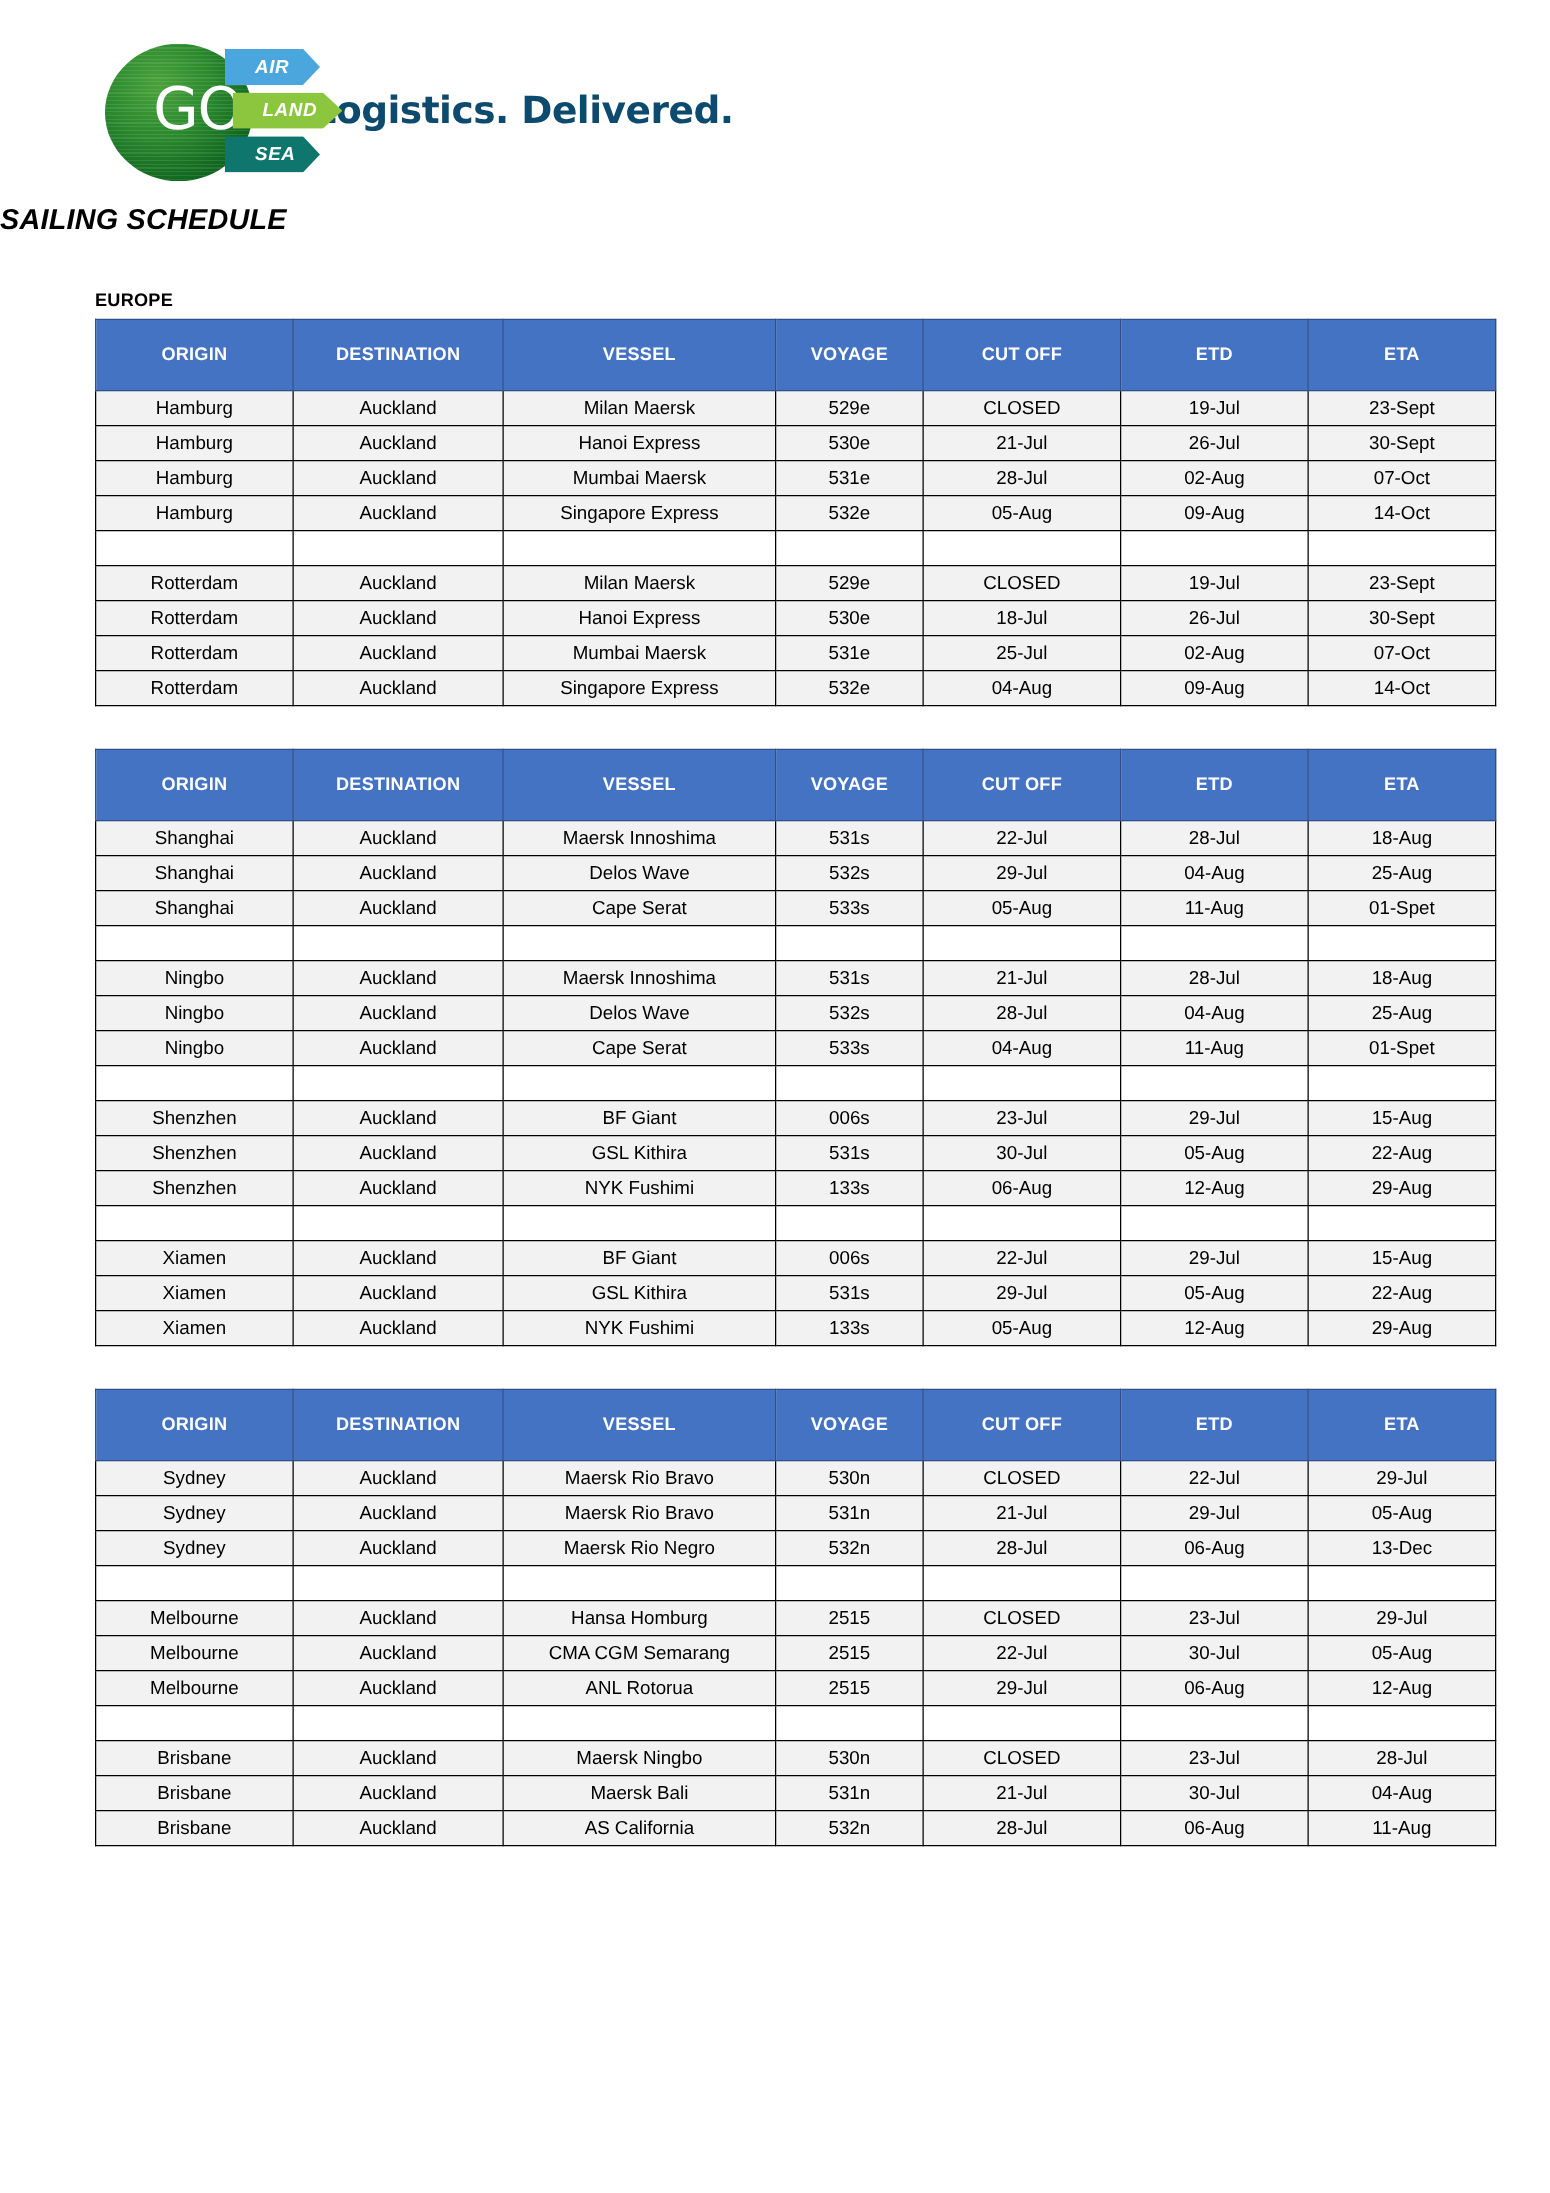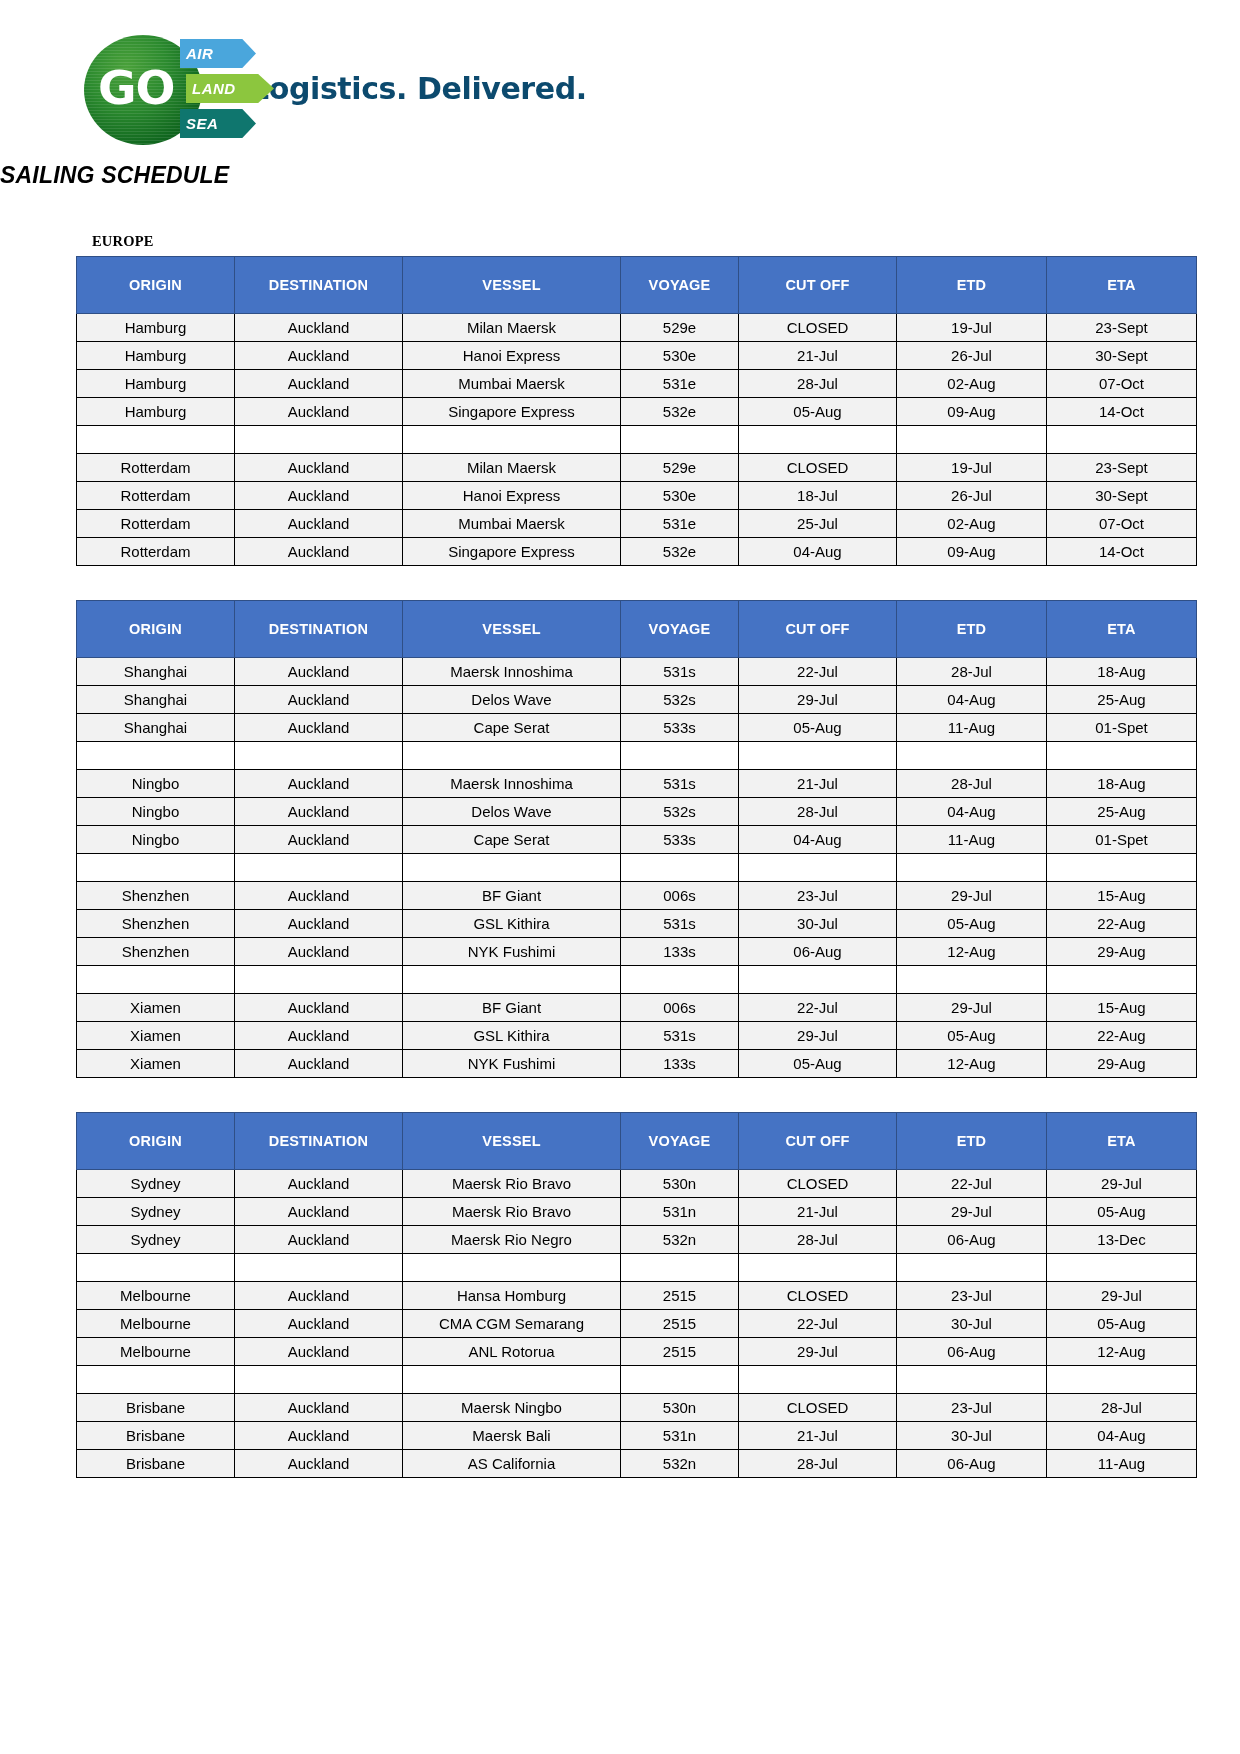--- a/index.html
+++ b/index.html
@@ -55,23 +55,23 @@
         rgba(255,255,255,0.10) 1px,
         rgba(0,0,0,0.0) 1px,
         rgba(0,0,0,0.0) 3px),
       radial-gradient(circle at 36% 30%, #4aa13a 0%, #2b8a2e 38%, #11681f 72%, #0a4d16 100%);
   }
   .logo-go {
     position: absolute;
     left: 14px;
     top: 30px;
     width: 96px;
-    text-align: left;
+    text-align: right;
     font-family: "DejaVu Sans", sans-serif;
-    font-weight: bold;
+    font-weight: normal;
     font-size: 47px;
     letter-spacing: -1px;
     color: #ffffff;
     line-height: 50px;
   }
   .ribbons {
     position: absolute;
     left: 96px;
     top: 6px;
     width: 100px;
@@ -79,21 +79,21 @@
   }
   .ribbon {
     position: absolute;
     height: 29px;
     color: #ffffff;
     font-weight: bold;
     font-size: 15px;
     font-style: italic;
     display: flex;
     align-items: center;
-    padding-left: 6px;
+    padding-left: 24px;
     letter-spacing: 0.5px;
     clip-path: polygon(0 0, 82% 0, 100% 50%, 82% 100%, 0 100%);
   }
   .ribbon.air  { top: 0px;  left: 0px;  width: 76px; background: #4aa6dc; }
   .ribbon.land { top: 35px; left: 6px;  width: 88px; background: #8cc63e; }
   .ribbon.sea  { top: 70px; left: 0px;  width: 76px; background: #0f766e; }
 
   .tagline {
     font-family: "DejaVu Sans", sans-serif;
     font-weight: bold;
@@ -117,23 +117,22 @@
 
   
   .sections {
     padding: 0 72px 0 76px;
     margin-top: 44px;
   }
   .section { margin-bottom: 34px; }
   .section-label {
     font-weight: bold;
     font-size: 14.5px;
-    margin: 0 0 6px 16px;
+    margin: 0 0 6px 0;
     letter-spacing: 0.2px;
-    font-family: Liberation Serif, serif;
   }
 
   table.sched {
     border-collapse: collapse;
     width: 1090px;
     table-layout: fixed;
   }
   table.sched th {
     background: #4573c4;
     color: #ffffff;

